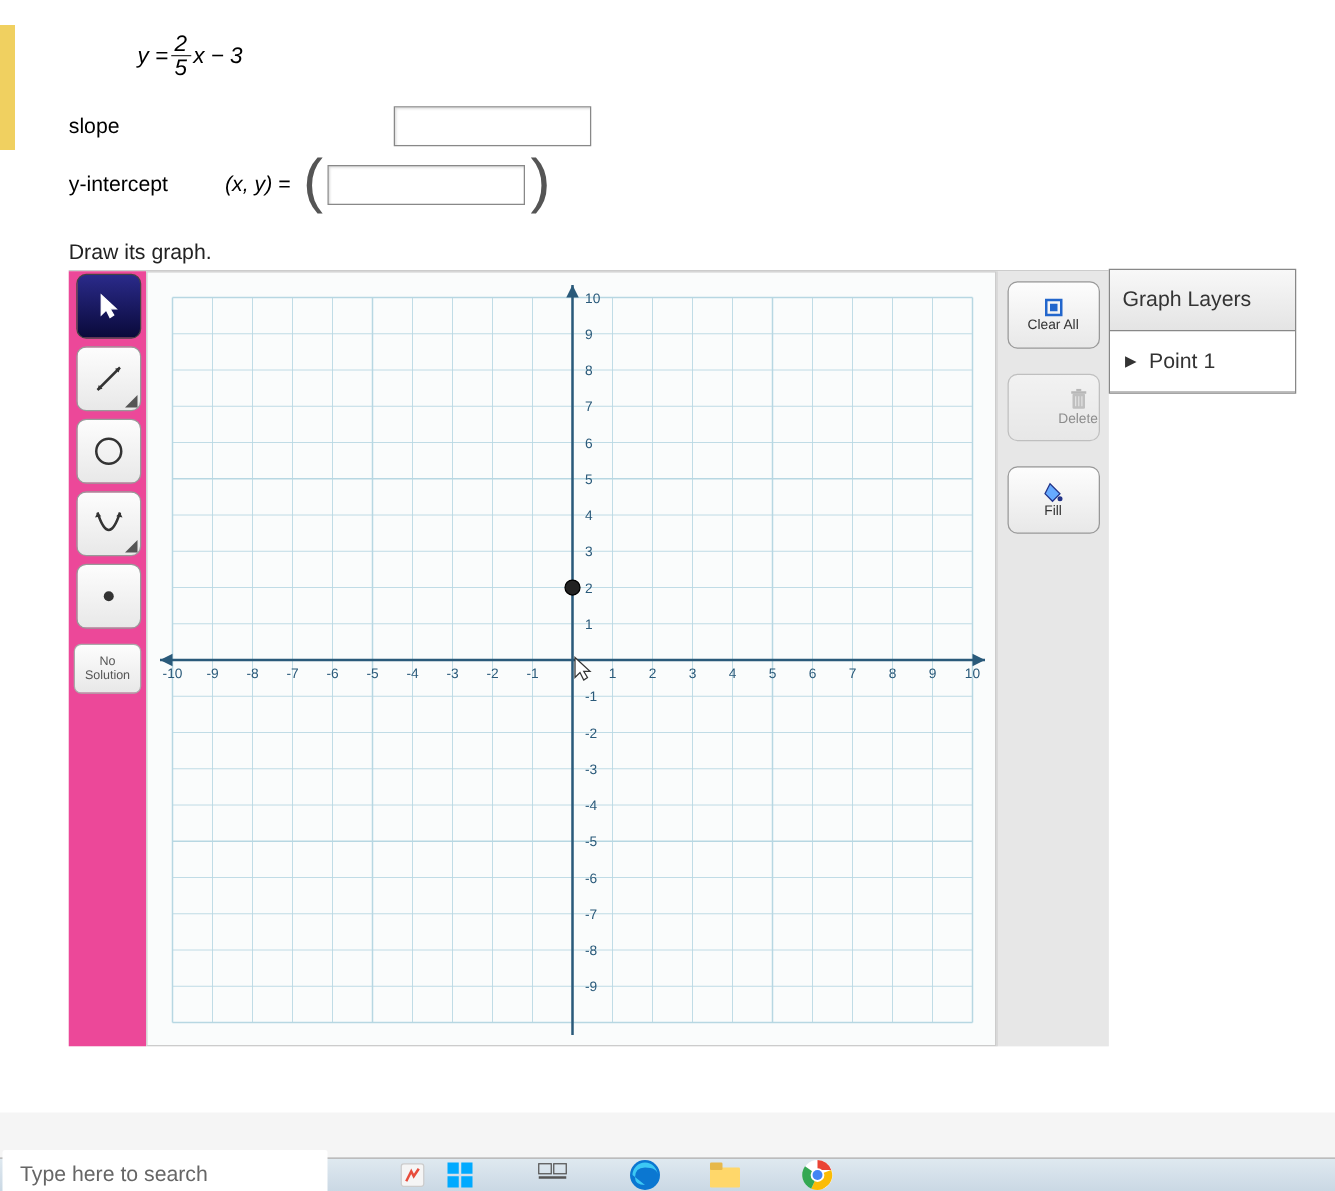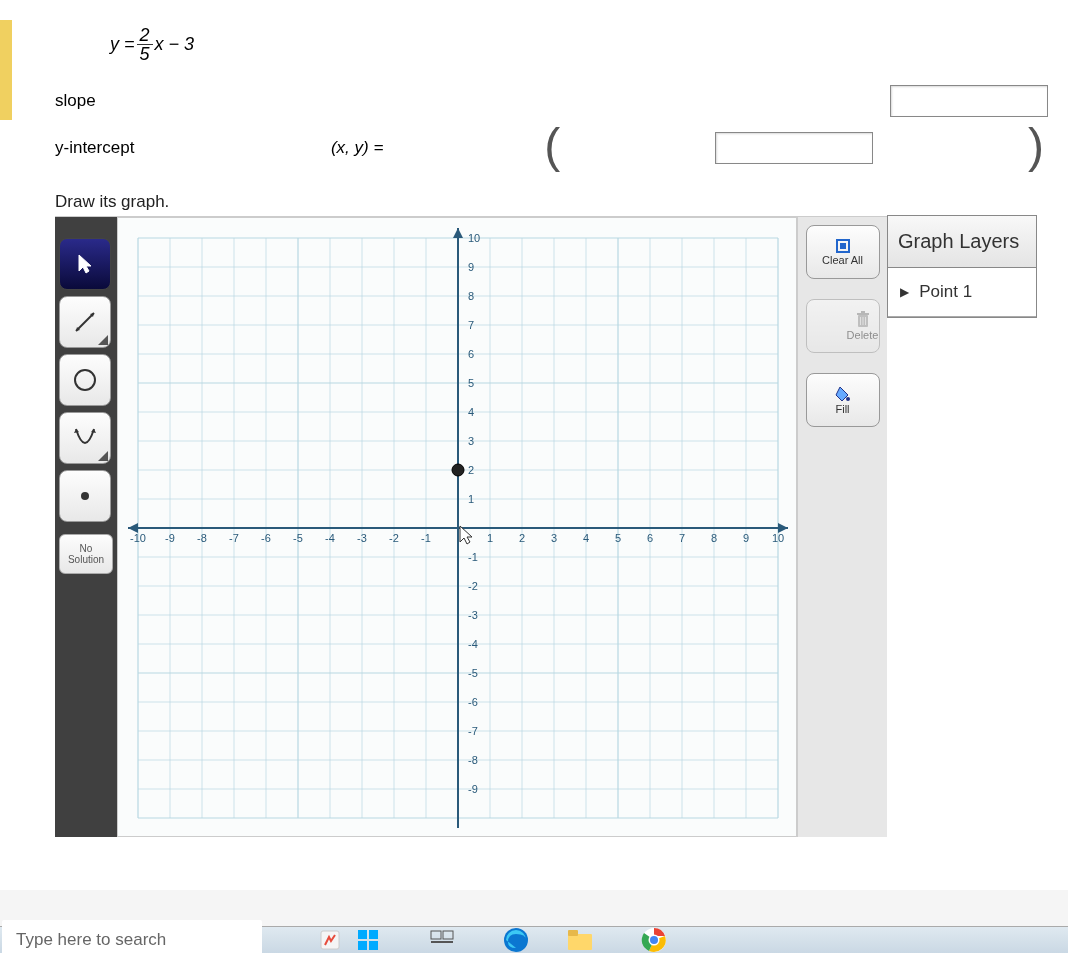--- a/index.html
+++ b/index.html
@@ -41,21 +41,20 @@
     line-height: 1;
     font-style: italic;
   }
   .frac .num { border-bottom: 1.5px solid #333; padding: 0 3px; }
   .frac .den { padding: 0 3px; }
   .answer-row {
     display: flex;
     align-items: center;
     margin: 15px 0;
     font-size: 17px;
-    justify-content: space-between;
   }
   .answer-label { width: 125px; }
   .xy-label { margin-right: 6px; font-style: italic; }
   .paren { font-size: 48px; font-weight: 100; line-height: 0; color: #555; margin: 0 4px; position: relative; top:-2px;}
   .answer-input {
     width: 158px;
     height: 32px;
     border: 1px solid #888;
     box-shadow: inset 1px 1px 2px rgba(0,0,0,0.15);
     background: #fff;
@@ -69,26 +68,26 @@
     display: flex;
     align-items: flex-start;
   }
   .grapher {
     display: flex;
     border-top: 1px solid #ccc;
     background: #eef0ef;
   }
   .toolbar {
     width: 62px;
-    padding: 21px 4px;
-    background: #404040;
+    padding: 2px 4px;
+    background: #ec4899;
     display: flex;
     flex-direction: column;
     gap: 6px;
-    align-items: flex-start;
+    align-items: flex-end;
   }
   .tool-btn {
     width: 52px; height: 52px;
     border: 1px solid #999;
     border-radius: 8px;
     background: linear-gradient(#fdfdfd,#e8e8e8);
     display: flex;
     align-items: center;
     justify-content: center;
     cursor: pointer;
@@ -155,21 +154,21 @@
   .layers-panel {
     width: 150px;
     border: 1px solid #888;
     background: #fff;
     margin-top: -1px;
   }
   .layers-header {
     background: linear-gradient(#f8f8f8,#e4e4e4);
     border-bottom: 1px solid #888;
     padding: 14px 10px;
-    font-size: 20px;
+    font-size: 17px;
     color: #333;
   }
   .layers-item {
     padding: 14px 12px;
     font-size: 17px;
     color: #333;
     border-bottom: 1px solid #aaa;
     display: flex;
     align-items: center;
     gap: 10px;

